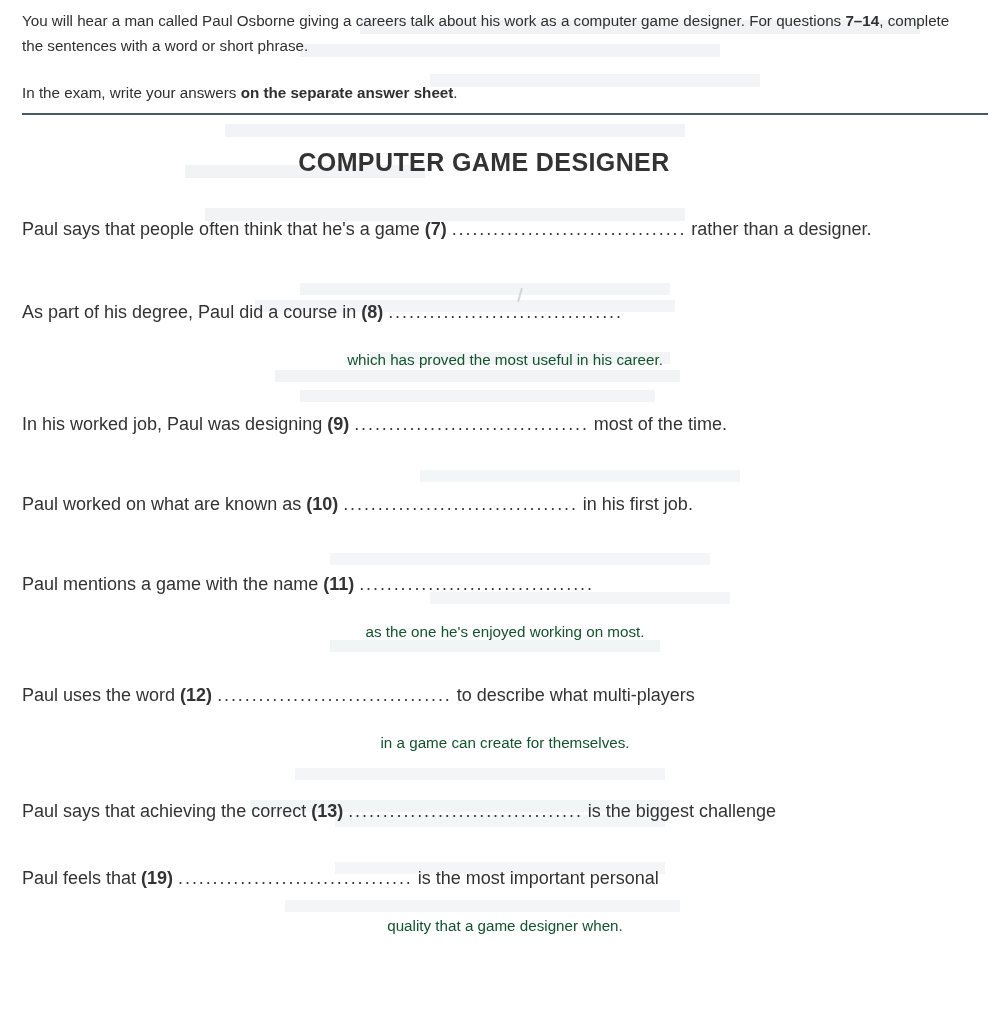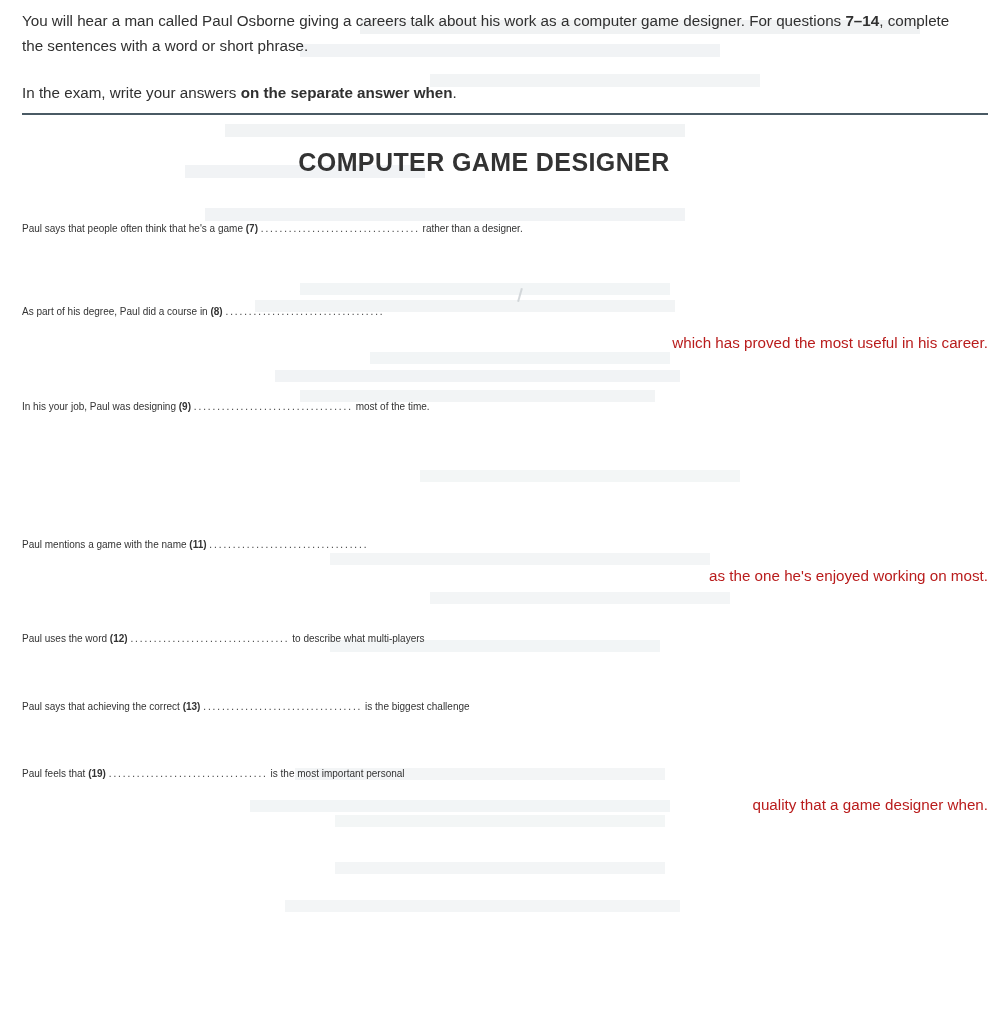--- a/index.html
+++ b/index.html
@@ -67,38 +67,38 @@
   .questions {
     position: absolute;
     left: 22px;
     top: 218px;
     width: 966px;
   }
   .q {
     position: relative;
   }
   .q-line {
-    font-size: 10px;
+    font-size: 18px;
     line-height: 22px;
     color: #333333;
     white-space: pre-wrap;
   }
   .q-line .num {
     font-weight: bold;
   }
   .dots {
     letter-spacing: 1.9px;
     color: #3a3a3a;
   }
   .q-cont {
     font-size: 15.2px;
     line-height: 22px;
-    text-align: right;
-    color: #b91c1c;
-    margin-top: 9px;
+    text-align: center;
+    color: #14532d;
+    margin-top: 26px;
   }
 
   
   .gap-a { height: 61px; }
   .gap-b { height: 42px; }
   .gap-c { height: 58px; }
   .gap-d { height: 41px; }
   .gap-e { height: 46px; }
   .gap-f { height: 45px; }
 
@@ -152,21 +152,21 @@
     <div class="ghost" style="left:250px; top:800px; width:420px; height:12px; background:#e8ecee;"></div>
     <div class="ghost" style="left:335px; top:815px; width:330px; height:12px; background:#eaeeef;"></div>
     <div class="ghost" style="left:335px; top:862px; width:330px; height:12px; background:#e9edee;"></div>
     <div class="ghost" style="left:285px; top:900px; width:395px; height:12px; background:#e9edee;"></div>
     <div class="ghost-mark" style="left:519px; top:288px;"></div>
   </div>
 
   <div class="intro">
     <p><span>You will hear a man called Paul Osborne giving a careers talk about his work as a computer game designer. For</span> <span>questions </span><b>7–14</b><span>, complete the sentences with a word or short phrase.</span></p>
     <div class="spacer"></div>
-    <p><span>In the exam, write your answers </span><b>on the separate answer when</b><span>.</span></p>
+    <p><span>In the exam, write your answers </span><b>on the separate answer sheet</b><span>.</span></p>
   </div>
 
   <div class="divider"></div>
 
   <div class="title">COMPUTER GAME DESIGNER</div>
 
   <div class="questions">
 
     <div class="q">
       <div class="q-line"><span>Paul says that people often think that he's a game </span><span class="num">(7)</span> <span class="dots">..................................</span><span> rather than a designer.</span></div>
@@ -175,37 +175,41 @@
     <div class="gap-a"></div>
 
     <div class="q">
       <div class="q-line"><span>As part of his degree, Paul did a course in </span><span class="num">(8)</span> <span class="dots">..................................</span><span></span></div>
       <div class="q-cont">which has proved the most useful in his career.</div>
     </div>
 
     <div class="gap-b"></div>
 
     <div class="q">
-      <div class="q-line"><span>In his your job, Paul was designing </span><span class="num">(9)</span> <span class="dots">..................................</span><span> most of the time.</span></div>
+      <div class="q-line"><span>In his worked job, Paul was designing </span><span class="num">(9)</span> <span class="dots">..................................</span><span> most of the time.</span></div>
     </div>
 
     <div class="gap-c"></div>
 
+    <div class="q">
+      <div class="q-line"><span>Paul worked on what are known as </span><span class="num">(10)</span> <span class="dots">..................................</span><span> in his first job.</span></div>
+    </div>
 
     <div class="gap-c"></div>
 
     <div class="q">
       <div class="q-line"><span>Paul mentions a game with the name </span><span class="num">(11)</span> <span class="dots">..................................</span><span></span></div>
       <div class="q-cont">as the one he's enjoyed working on most.</div>
     </div>
 
     <div class="gap-d"></div>
 
     <div class="q">
       <div class="q-line"><span>Paul uses the word </span><span class="num">(12)</span> <span class="dots">..................................</span><span> to describe what multi-players</span></div>
+      <div class="q-cont">in a game can create for themselves.</div>
     </div>
 
     <div class="gap-e"></div>
 
     <div class="q">
       <div class="q-line"><span>Paul says that achieving the correct </span><span class="num">(13)</span> <span class="dots">..................................</span><span> is the biggest challenge</span></div>
     </div>
 
     <div class="gap-f"></div>
 

